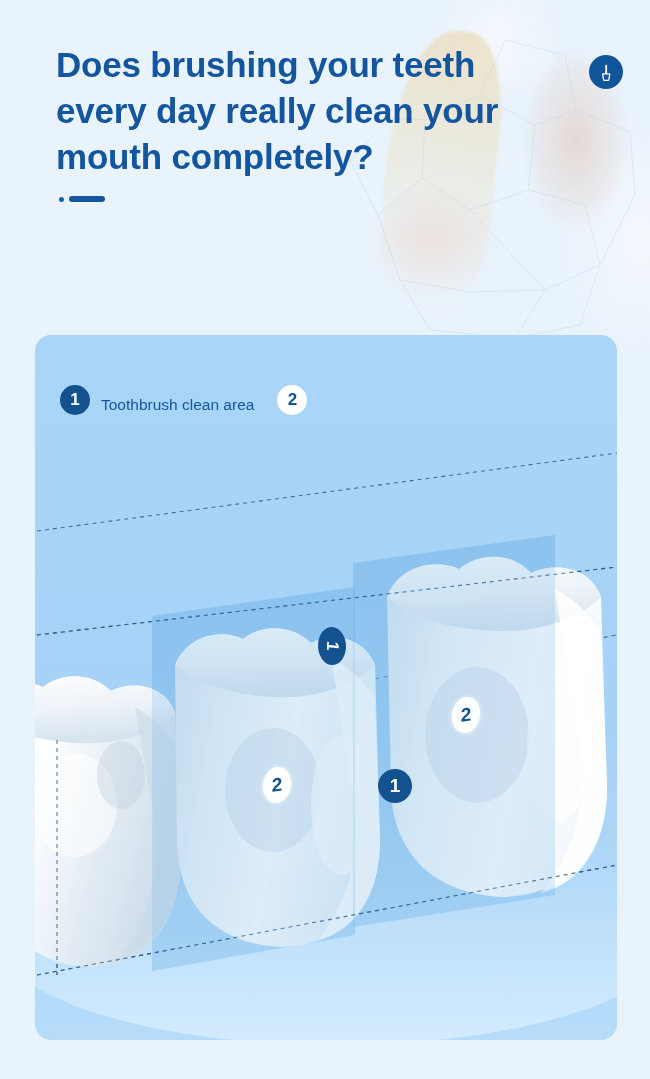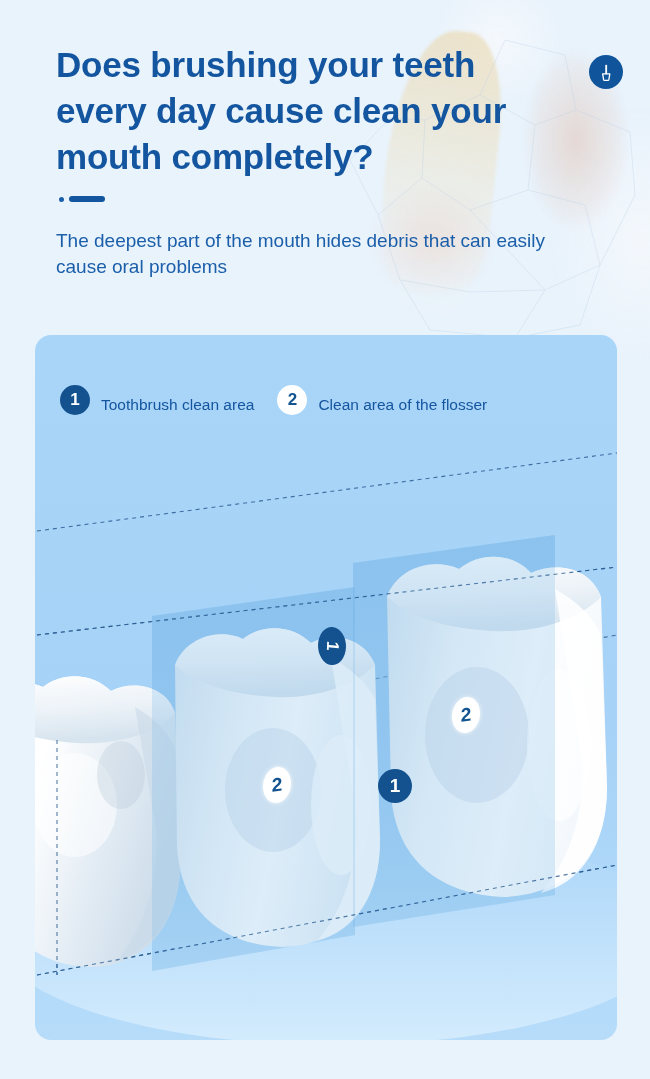--- a/index.html
+++ b/index.html
@@ -218,47 +218,45 @@
       <path d="M92 178 L48 215 L70 280 L140 292 L215 290"></path>
       <path d="M246 110 L300 132 L305 195 L270 265"></path>
       <path d="M70 280 L100 330 L185 338 L215 290"></path>
       <path d="M185 338 L250 325 L270 265"></path>
       <path d="M48 215 L20 160 L60 118 L95 120"></path>
     </g>
   </svg>
 </div>
 
 <header class="header">
-  <h1 class="headline">Does brushing your teeth every day cause clean your mouth completely?</h1>
+  <h1 class="headline">Does brushing your teeth every day really clean your mouth completely?</h1>
 
   <div class="brand-badge">
     <svg width="21" height="21" viewBox="0 0 24 24">
       <rect x="10.6" y="3" width="2.1" height="11" rx="1" fill="#ffffff"></rect>
       <path d="M7.6 13.6 h8.2 l-1.1 6.6 a1 1 0 0 1 -1 0.8 h-4 a1 1 0 0 1 -1 -0.8 Z" fill="none" stroke="#ffffff" stroke-width="1.5" stroke-linejoin="round"></path>
     </svg>
   </div>
 
   <div class="divider">
     <span class="dot"></span>
     <span class="bar"></span>
   </div>
 
-  <p class="subhead">The deepest part of the mouth hides debris that can easily cause oral problems</p>
 </header>
 
 <section class="panel">
 
   <div class="legend">
     <div class="legend-item">
       <span class="num-badge filled">1</span>
       <span class="legend-label">Toothbrush clean area</span>
     </div>
     <div class="legend-item">
       <span class="num-badge hollow">2</span>
-      <span class="legend-label">Clean area of the flosser</span>
     </div>
   </div>
 
   <div class="scene">
     <svg viewBox="0 0 582 705" preserveAspectRatio="none">
       <defs>
         <linearGradient id="toothA" x1="0" y1="0" x2="1" y2="0.4">
           <stop offset="0%" stop-color="#f7fafd"></stop>
           <stop offset="38%" stop-color="#ffffff"></stop>
           <stop offset="72%" stop-color="#e3ecf4"></stop>

